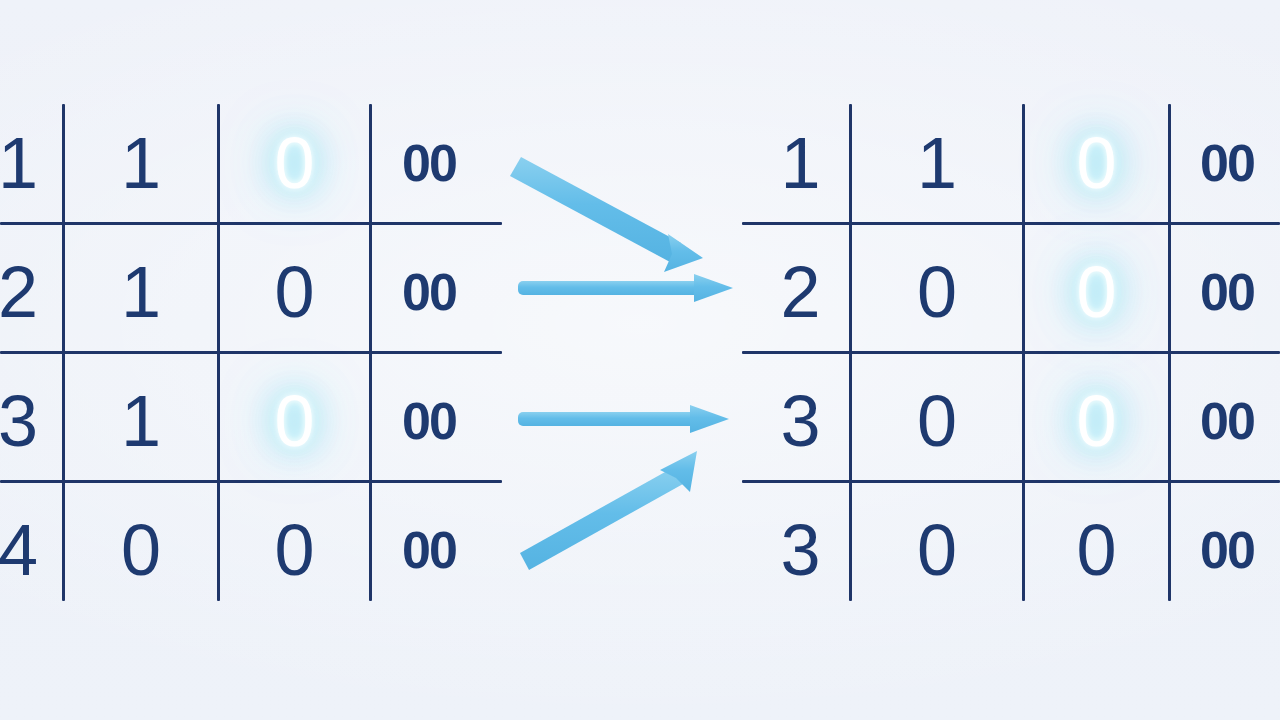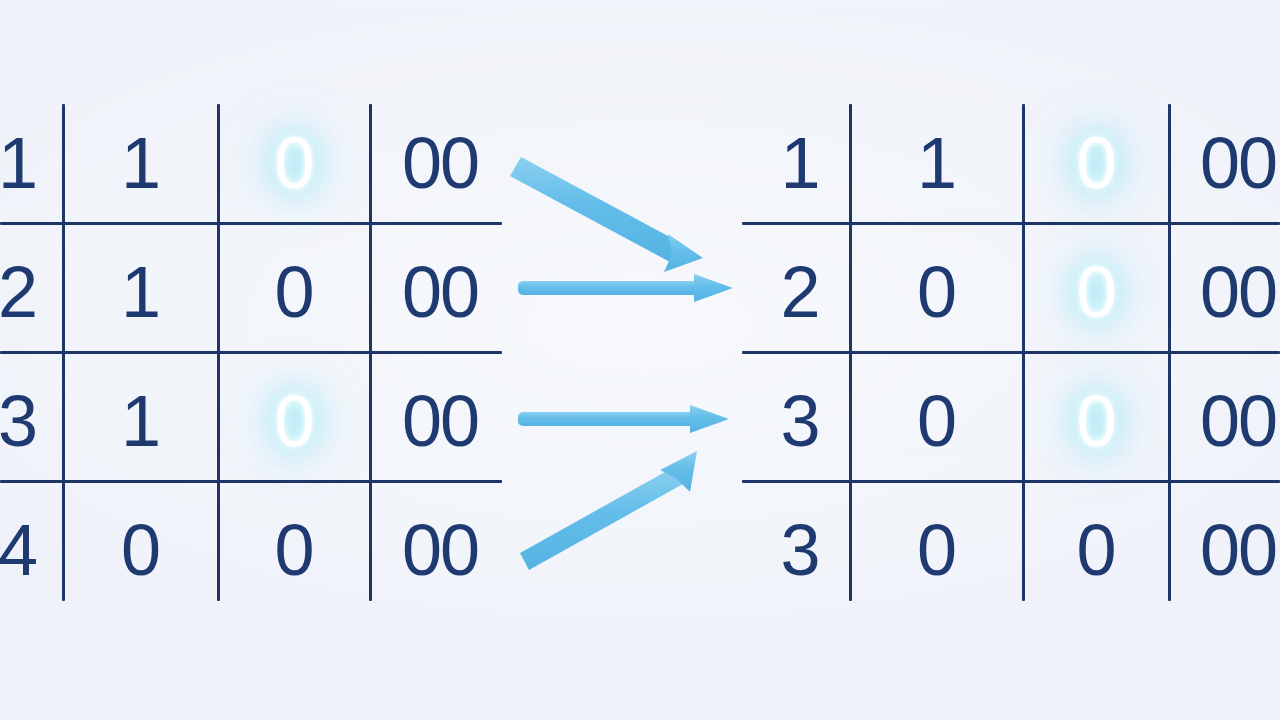--- a/index.html
+++ b/index.html
@@ -39,21 +39,21 @@
   .cell{
     position:absolute;
     display:flex;align-items:center;justify-content:center;
     color:#1e3a70;
     font-size:72px;
     font-weight:400;
     line-height:1;
     letter-spacing:0px;
     user-select:none;
   }
-  .cell.wide{font-size:72px;letter-spacing:-2px;}
+  .cell.wide{font-size:52px;letter-spacing:-2px;font-weight:bold;}
 
   
   .cell.glow{
     color:#ffffff;
     text-shadow:
       0 0 6px #ffffff,
       0 0 14px #d8fbff,
       0 0 24px #9fe9f7,
       0 0 38px #6fdcf2,
       0 0 54px rgba(90,210,238,0.55);

